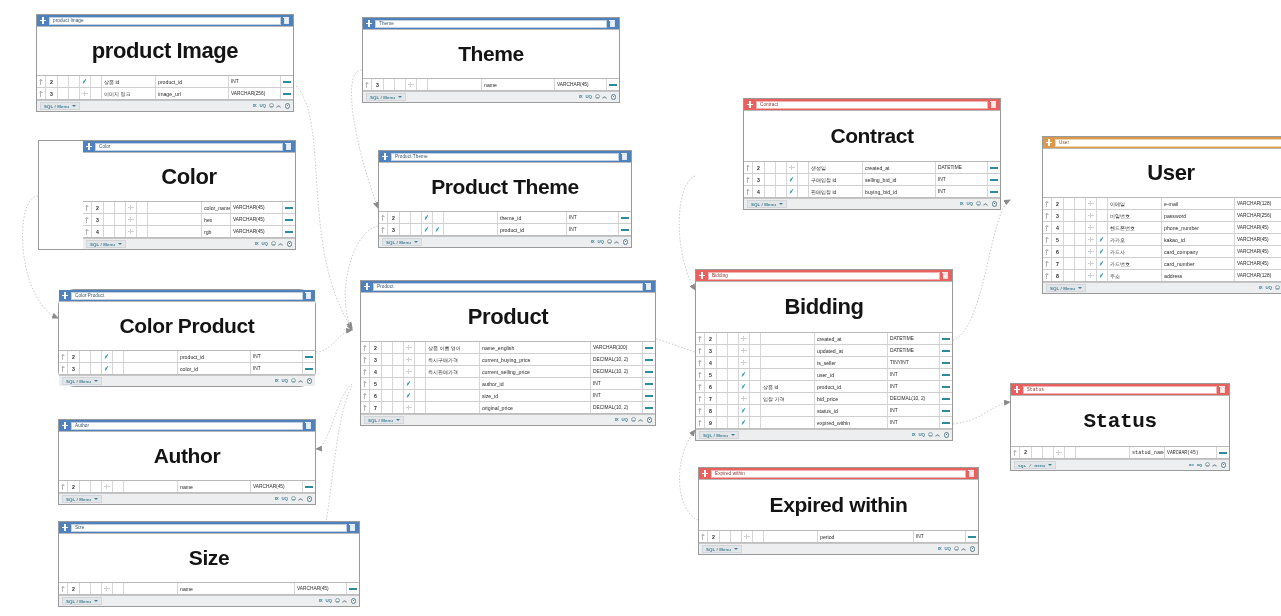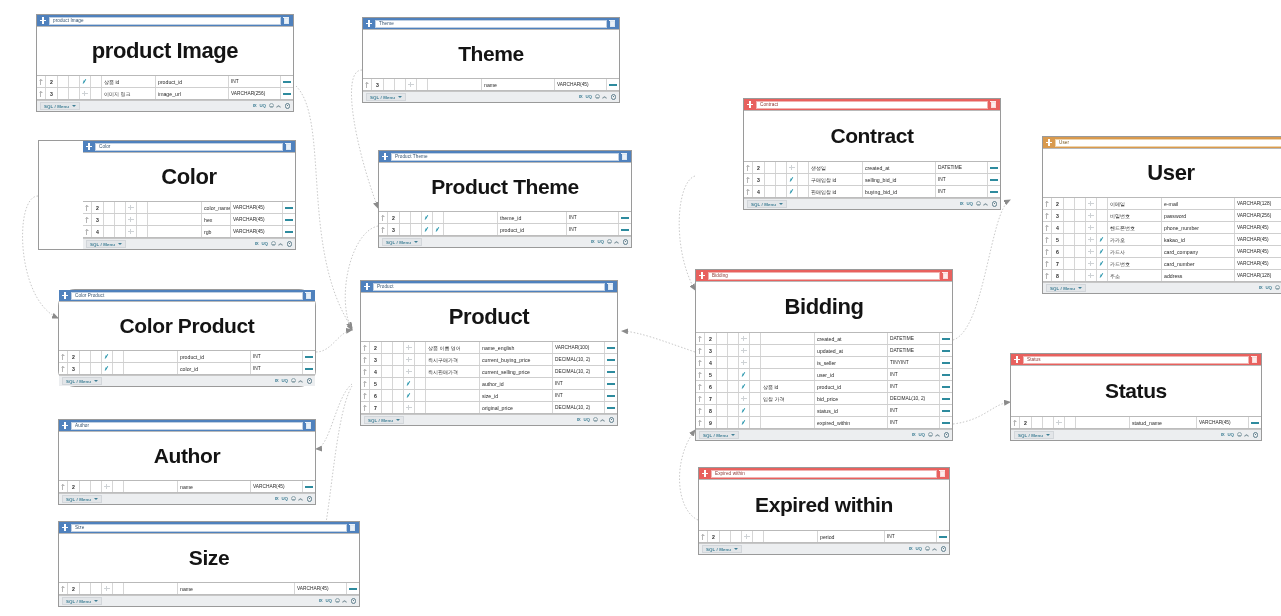--- a/index.html
+++ b/index.html
@@ -594,21 +594,21 @@
           <div class="ftspacer"></div>
           <div class="fticons">
             <span class="ft-txt">IX</span>
             <span class="ft-txt">UQ</span>
             <span class="ft-circ"></span>
             <span class="ft-chev"></span>
             <span class="ft-gear"></span>
           </div>
         </div>
       </div>
-      <div class="tbl " style="left: 360px; top: 280px; width: 258px; text-align: right;">
+      <div class="tbl " style="left: 360px; top: 280px; width: 296px; text-align: right;">
         <div class="titlebar">
           <span class="mv-icon"></span>
           <div class="name-field">Product</div>
           <span class="trash"></span>
         </div>
         <div class="bigname" style="height: 50px; font-size: 22px;">Product</div>
         <div class="rows">
           <div class="row">
             <div class="cell c-handle">
               <span class="hdl"></span>
@@ -972,21 +972,21 @@
           <div class="ftspacer"></div>
           <div class="fticons">
             <span class="ft-txt">IX</span>
             <span class="ft-txt">UQ</span>
             <span class="ft-circ"></span>
             <span class="ft-chev"></span>
             <span class="ft-gear"></span>
           </div>
         </div>
       </div>
-      <div class="tbl red" style="left: 698px; top: 467px; width: 252px;">
+      <div class="tbl red" style="left: 698px; top: 467px; width: 281px;">
         <div class="titlebar">
           <span class="mv-icon"></span>
           <div class="name-field">Expired within</div>
           <span class="trash"></span>
         </div>
         <div class="bigname" style="height: 52px; font-size: 21px;">Expired within</div>
         <div class="rows">
           <div class="row">
             <div class="cell c-handle">
               <span class="hdl"></span>
@@ -1172,21 +1172,21 @@
           <div class="ftspacer"></div>
           <div class="fticons">
             <span class="ft-txt">IX</span>
             <span class="ft-txt">UQ</span>
             <span class="ft-circ"></span>
             <span class="ft-chev"></span>
             <span class="ft-gear"></span>
           </div>
         </div>
       </div>
-      <div class="tbl red" style="left: 1010px; top: 353px; width: 252px;">
+      <div class="tbl red" style="left: 1010px; top: 383px; width: 220px; font-family: Liberation Mono, monospace;">
         <div class="titlebar">
           <span class="mv-icon"></span>
           <div class="name-field">Status</div>
           <span class="trash"></span>
         </div>
         <div class="bigname" style="height: 52px; font-size: 21px;">Status</div>
         <div class="rows">
           <div class="row">
             <div class="cell c-handle">
               <span class="hdl"></span>

